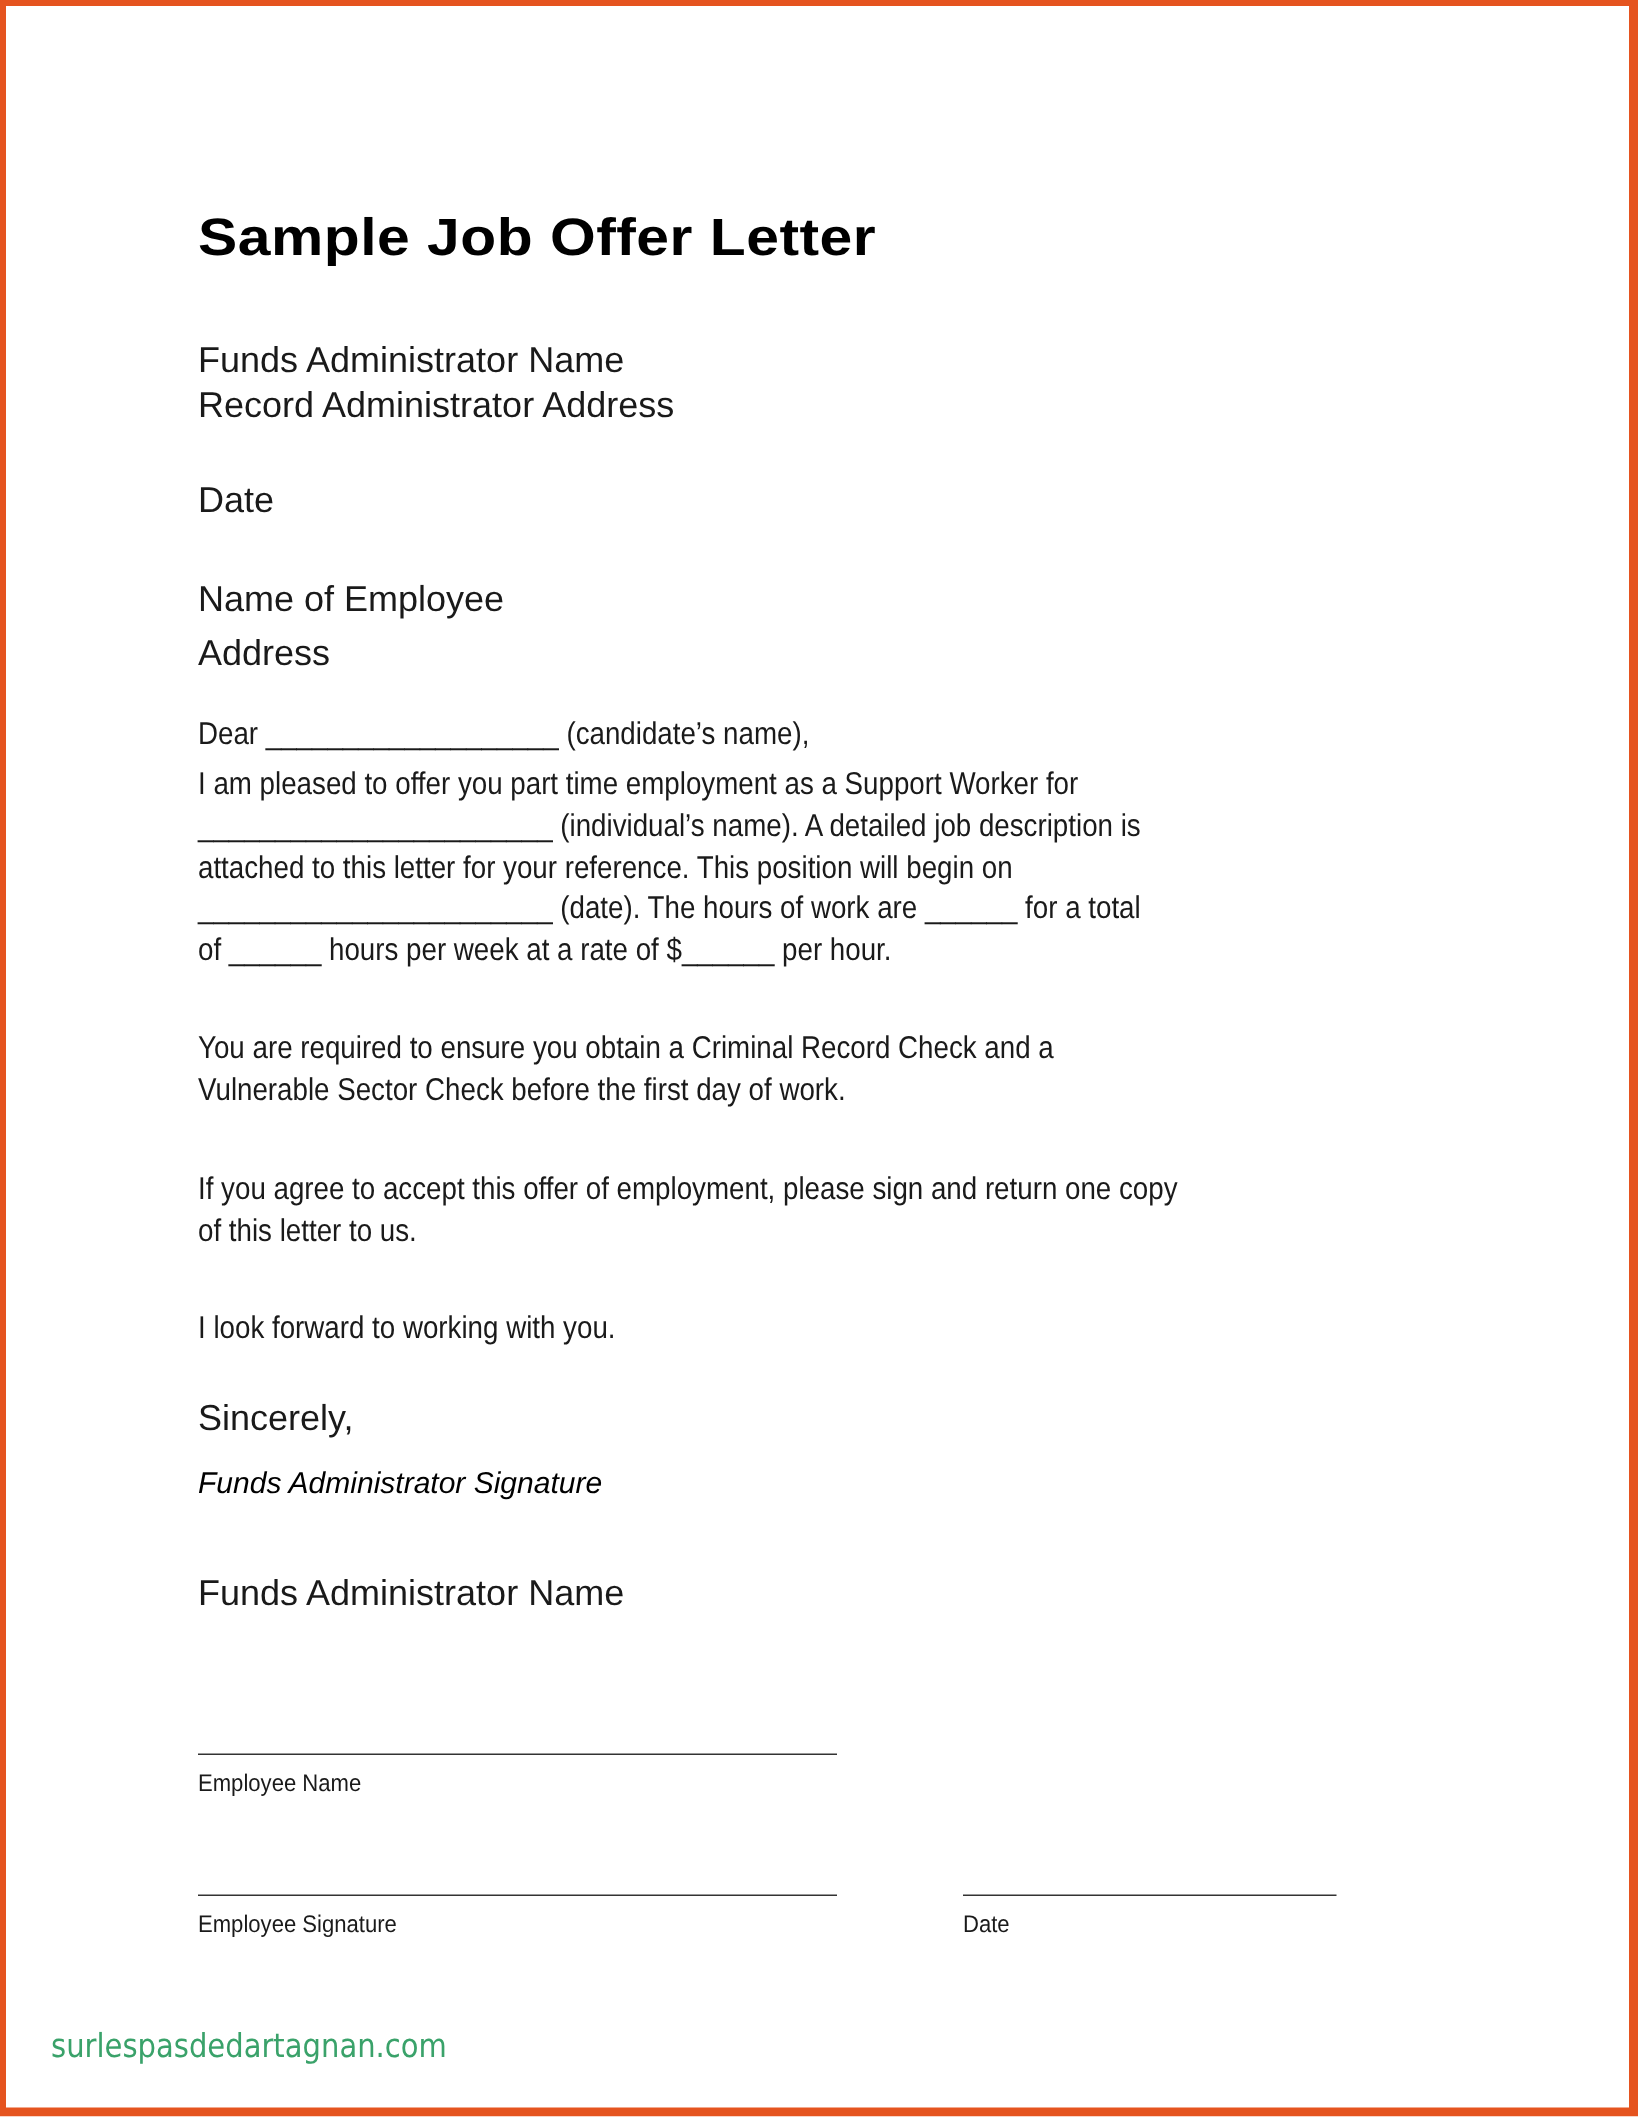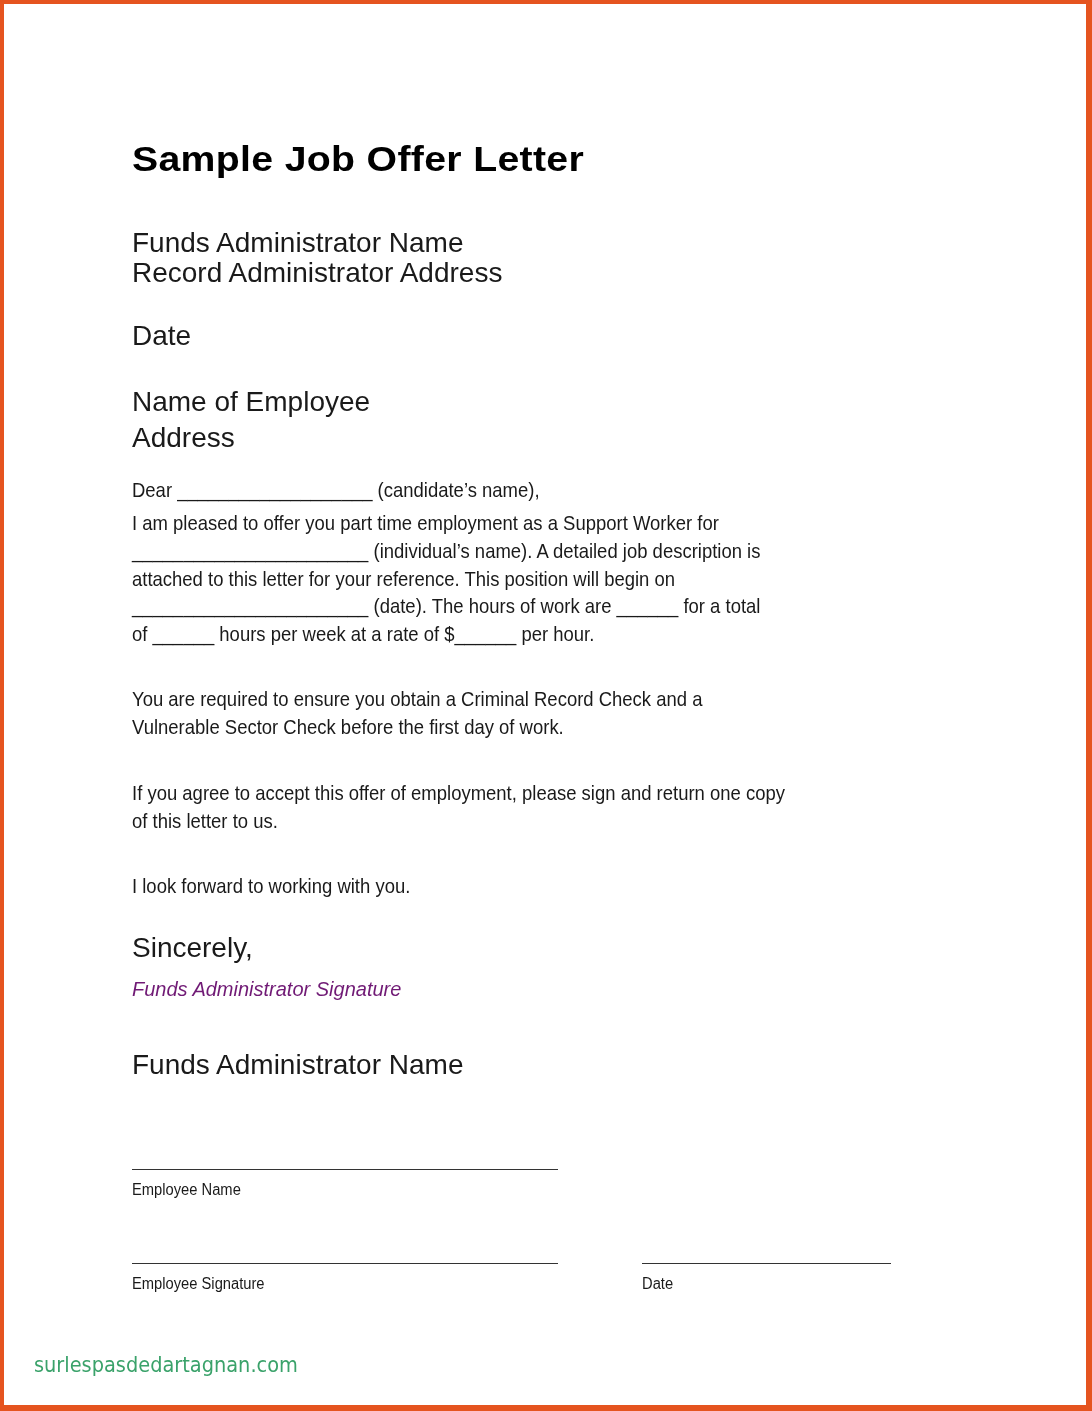--- a/index.html
+++ b/index.html
@@ -15,23 +15,23 @@
     border-style: solid; border-color: #e5541f;
     border-width: 4px 6px 6px 4px;
     pointer-events: none;
   }
   .t { position: absolute; left: 132px; white-space: nowrap; line-height: 1; }
   .title {
     font-family: "Liberation Sans", sans-serif; font-weight: bold;
     font-size: 35px; top: 141px; color: #000;
     transform: scaleX(1.12); transform-origin: left top; letter-spacing: 0.3px;
   }
-  .std { font-size: 28px; }
+  .std { font-size: 24px; }
   .cond { font-size: 21px; transform: scaleX(0.88); transform-origin: left top; }
-  .sig { font-size: 20px; font-style: italic; color: #701a75; }
+  .sig { font-size: 20px; font-style: italic; color: #000000; }
   .small { font-size: 16px; transform: scaleX(0.92); transform-origin: left top; }
   .line { position: absolute; height: 1px; background: #333; }
   .wm {
     position: absolute; left: 34px; top: 1352px; font-size: 22px;
     color: #3aa26a; font-family: "DejaVu Sans", sans-serif;
     transform: scaleX(0.88); transform-origin: left top; white-space: nowrap;
   }
 </style>
 </head>
 <body>

